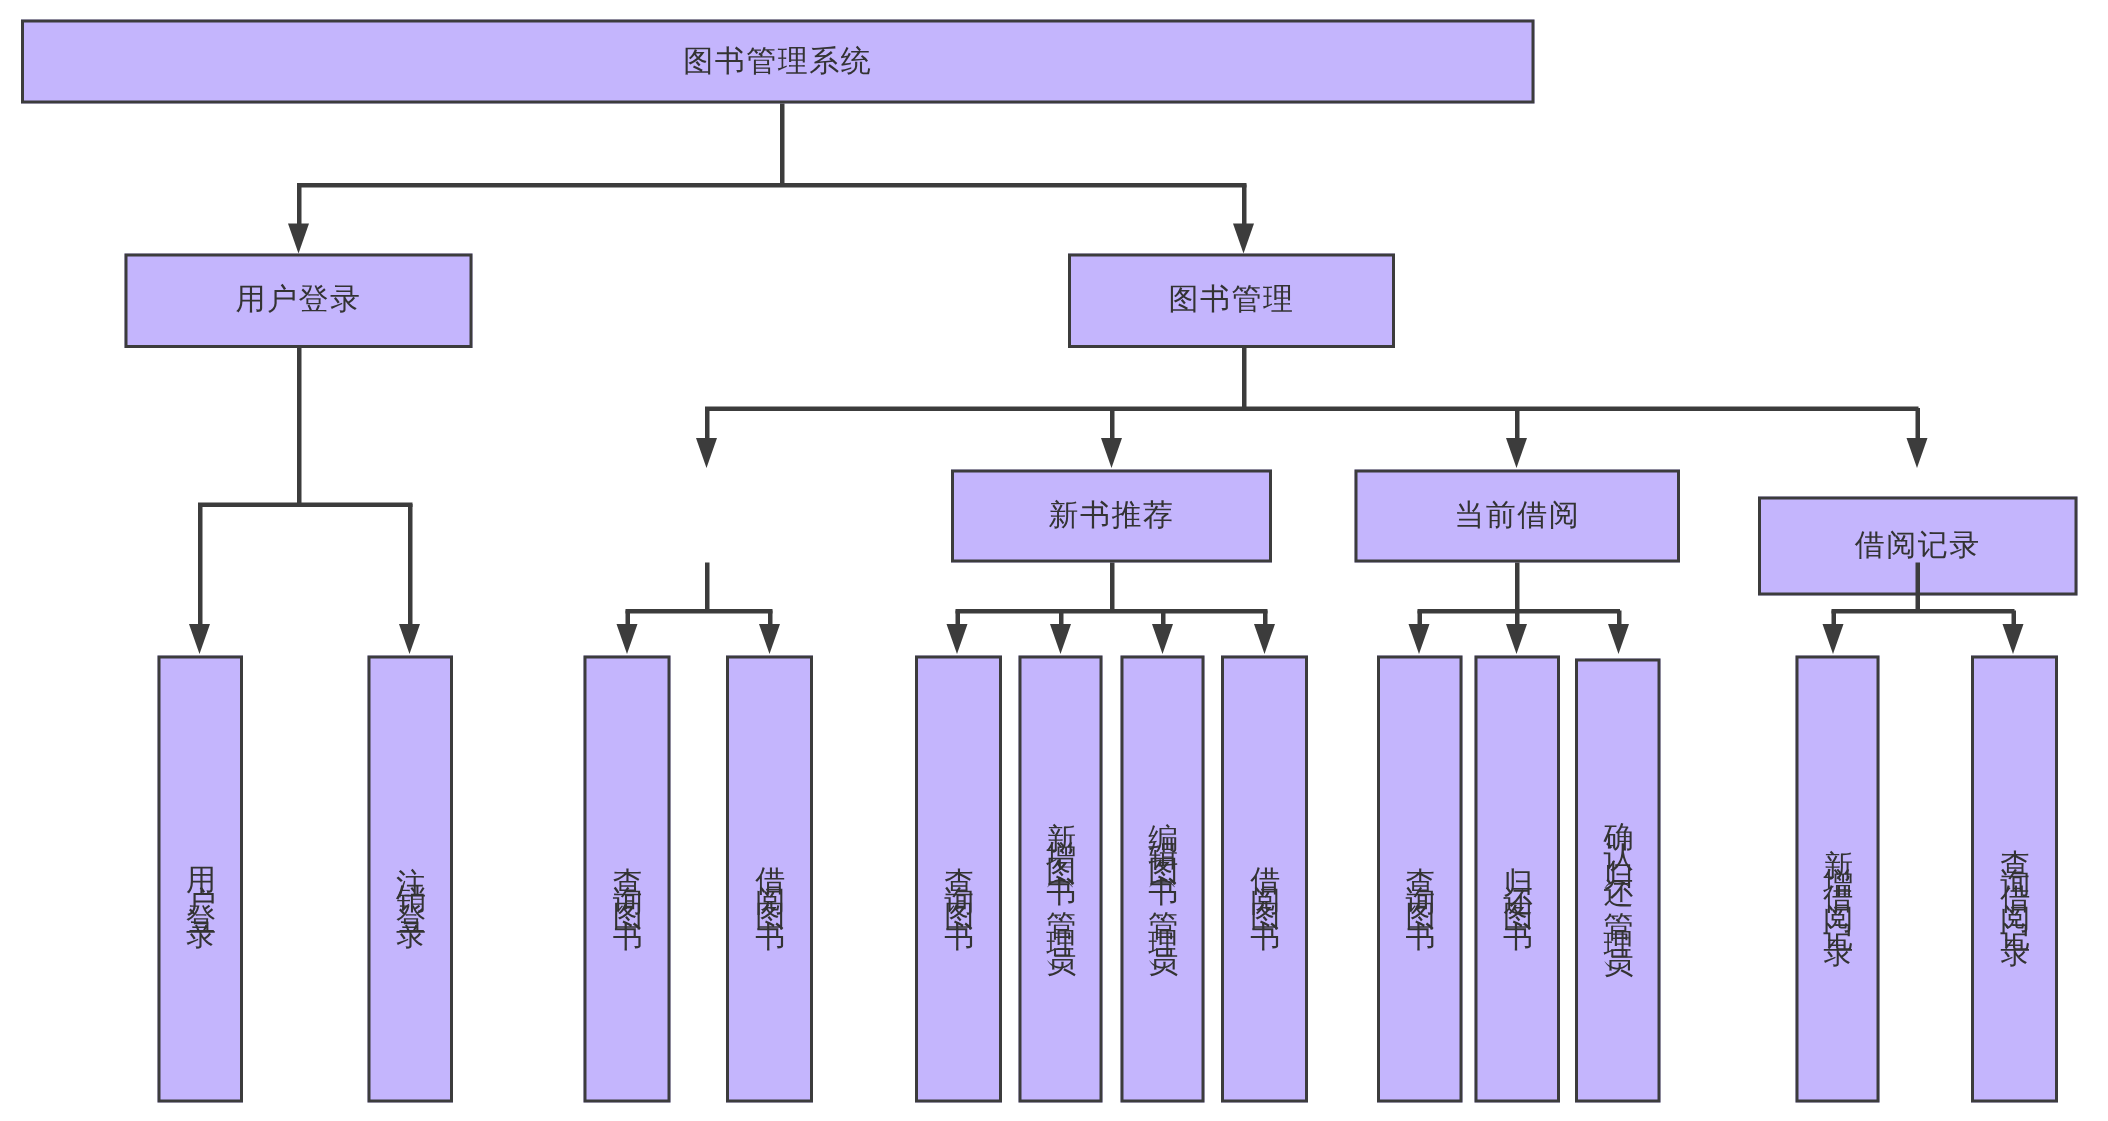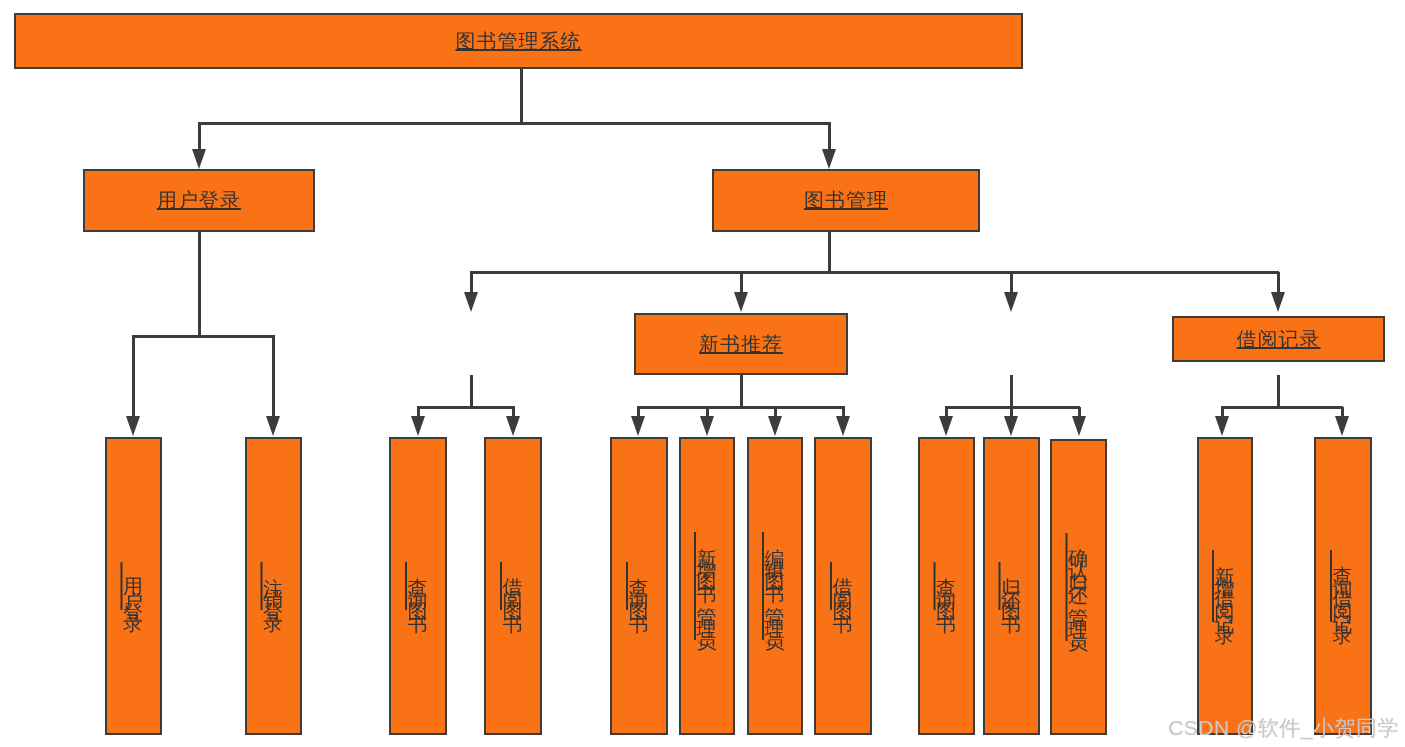--- a/index.html
+++ b/index.html
@@ -1,24 +1,24 @@
 <!DOCTYPE html>
 <html><head>
 <meta charset="utf-8">
 <style>
   html,body{margin:0;padding:0;background:#fff;}
   .stage{
     position:relative;width:1405px;height:747px;background:#fff;overflow:hidden;
     font-family:"Liberation Sans","DejaVu Sans",sans-serif;
   }
   .node{
-    position:absolute;box-sizing:border-box;background:#f97316;
+    position:absolute;box-sizing:border-box;background:#c4b5fd;
     border:2.5px solid #3c3c3c;color:#333;
     display:flex;align-items:center;justify-content:center;
-    font-size:20px;letter-spacing:1px;line-height:1.25;text-align:center;text-decoration:underline;
+    font-size:20px;letter-spacing:1px;line-height:1.25;text-align:center;
   }
   .v{
     writing-mode:vertical-rl;text-orientation:mixed;
     letter-spacing:12px;font-size:20px;line-height:1.3;
   }
   .vl,.hl{position:absolute;background:#3c3c3c;}
   .vl{width:3px;}
   .hl{height:3px;}
   .ah{
     position:absolute;width:0;height:0;
@@ -32,24 +32,25 @@
   }
 </style>
 </head>
 <body>
 
 <div class="stage">
 
   <div class="node" style="left:14px;top:13px;width:1009px;height:56px;">图书管理系统</div>
 
   <div class="node" style="left:83px;top:169px;width:232px;height:63px;">用户登录</div>
-  <div class="node" style="left:712px;top:169px;width:268px;height:63px;">图书管理</div>
+  <div class="node" style="left:712px;top:169px;width:218px;height:63px;">图书管理</div>
 
   <div class="node" style="left:634px;top:313px;width:214px;height:62px;">新书推荐</div>
-  <div class="node" style="left:1172px;top:316px;width:213px;height:46px;">借阅记录</div>
+  <div class="node" style="left:903px;top:313px;width:217px;height:62px;">当前借阅</div>
+  <div class="node" style="left:1172px;top:331px;width:213px;height:66px;">借阅记录</div>
 
   <div class="node v" style="left:105px;top:437px;width:57px;height:298px;">用户登录</div>
   <div class="node v" style="left:245px;top:437px;width:57px;height:298px;">注销登录</div>
 
   <div class="node v" style="left:389px;top:437px;width:58px;height:298px;">查询图书</div>
   <div class="node v" style="left:484px;top:437px;width:58px;height:298px;">借阅图书</div>
 
   <div class="node v" style="left:610px;top:437px;width:58px;height:298px;">查询图书</div>
   <div class="node v" style="left:679px;top:437px;width:56px;height:298px;">新增图书（管理员）</div>
   <div class="node v" style="left:747px;top:437px;width:56px;height:298px;">编辑图书（管理员）</div>
@@ -116,14 +117,13 @@
   <div class="ah" style="left:630.5px;top:416px;"></div>
   <div class="ah" style="left:699.5px;top:416px;"></div>
   <div class="ah" style="left:767.5px;top:416px;"></div>
   <div class="ah" style="left:835.5px;top:416px;"></div>
   <div class="ah" style="left:938.5px;top:416px;"></div>
   <div class="ah" style="left:1003.5px;top:416px;"></div>
   <div class="ah" style="left:1071.5px;top:416px;"></div>
   <div class="ah" style="left:1214.5px;top:416px;"></div>
   <div class="ah" style="left:1334.5px;top:416px;"></div>
 
-  <div class="watermark">CSDN @软件_小贺同学</div>
 </div>
 
 </body></html>

